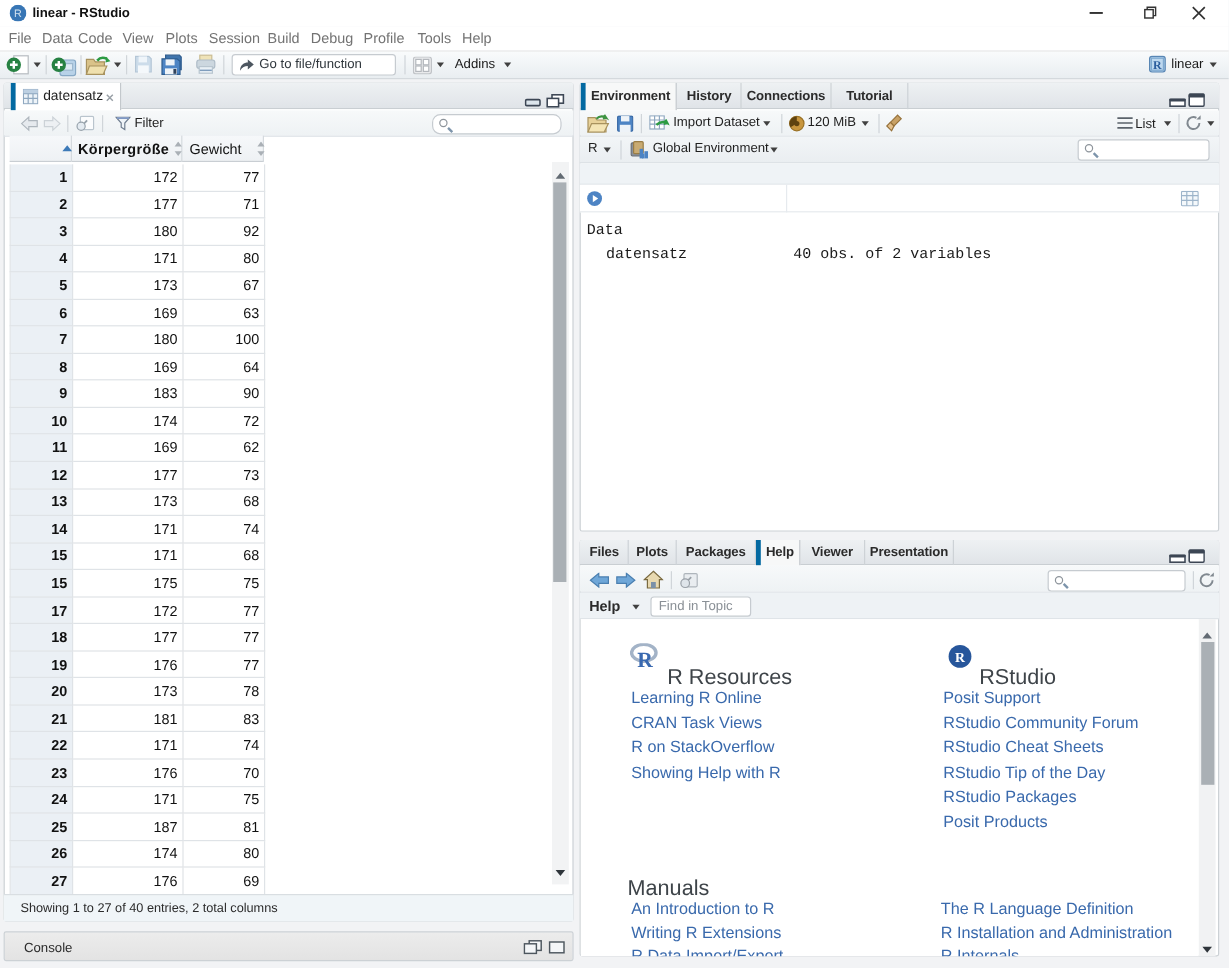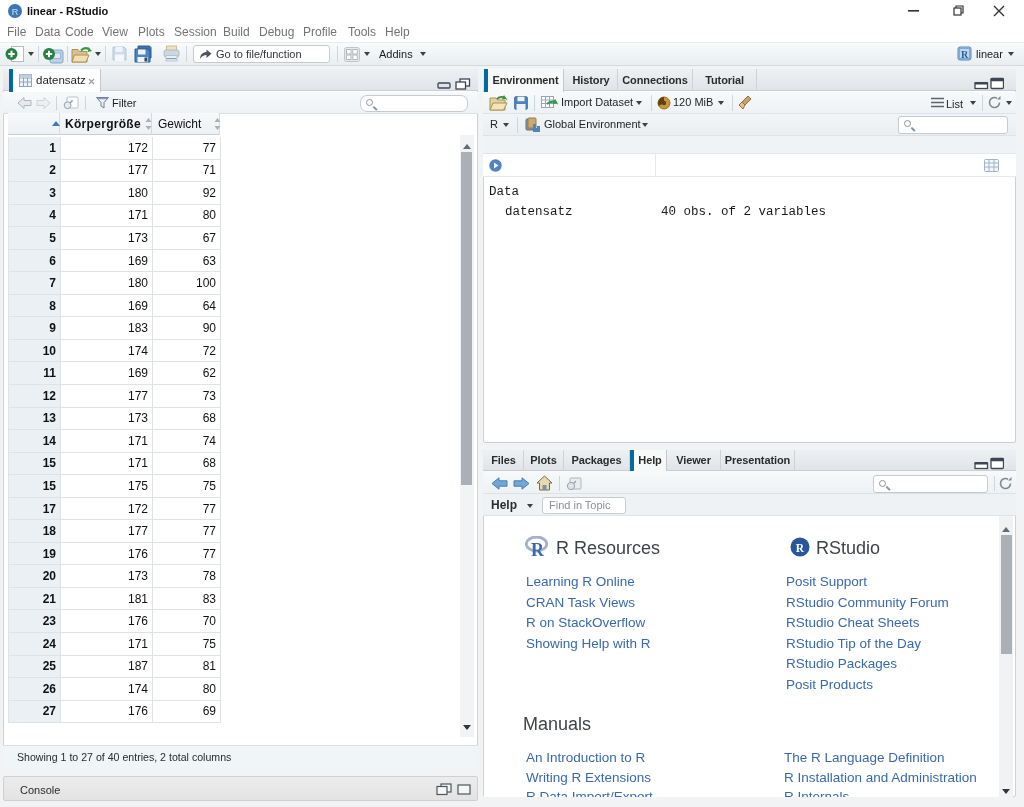--- a/index.html
+++ b/index.html
@@ -25,21 +25,21 @@
 .searchbox { position:absolute; background:#fff; border:1px solid #c6cbd0; border-radius:3px; }
 .mag { position:absolute; width:7px; height:7px; border:1.5px solid #8d949b; border-radius:50%; }
 .mag:after { content:""; position:absolute; width:1.8px; height:4.5px; background:#7d94ab; transform:rotate(-45deg); left:7px; top:5.6px; }
 
 #dtable { border-collapse:collapse; table-layout:fixed; font-size:12px; color:#111; }
 #dtable td { border:1px solid #dfe3e7; border-top:none; padding:0 4px 0 0; text-align:right; height:22px; background:#fff; }
 #dtable td.rn { background:#ebf0f5; font-weight:bold; border-color:#dfe3e7; }
 #dtable tr { height:22.55px; }
 
 .hlink { position:absolute; font-size:13.5px; font-weight:500; color:#3969ac; }
-.hhead { position:absolute; font-size:18px; font-weight:500; color:#3e4449; }
+.hhead { position:absolute; font-size:18px; font-weight:500; color:#3e4449;margin-top:16px; }
 .mono { font-family:"Liberation Mono", monospace;margin-top:47px; }
 </style>
 </head>
 <body>
 
 <div class="abs" id="titlebar"></div>
 <svg class="abs" style="left:8px;top:4px" width="14" height="14" viewBox="0 0 14 14">
     <circle cx="7" cy="7" r="7" fill="#3876b5"></circle>
     <text x="7" y="10.5" font-size="9" fill="#cfe0ef" text-anchor="middle" font-family="Liberation Sans">R</text>
   </svg>
@@ -299,20 +299,25 @@
         </tr>
     <tr>
           <td class="rn">20</td>
           <td>173</td>
           <td>78</td>
         </tr>
     <tr>
           <td class="rn">21</td>
           <td>181</td>
           <td>83</td>
+        </tr>
+    <tr>
+          <td class="rn">22</td>
+          <td>171</td>
+          <td>74</td>
         </tr>
     <tr>
           <td class="rn">23</td>
           <td>176</td>
           <td>70</td>
         </tr>
     <tr>
           <td class="rn">24</td>
           <td>171</td>
           <td>75</td>

